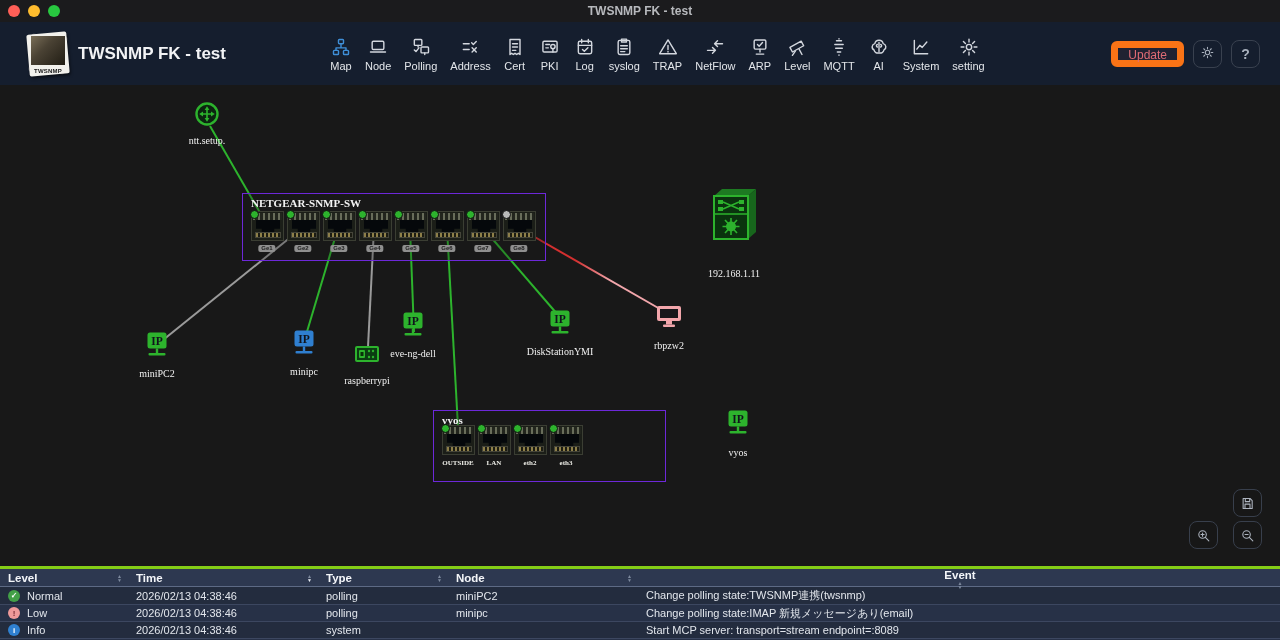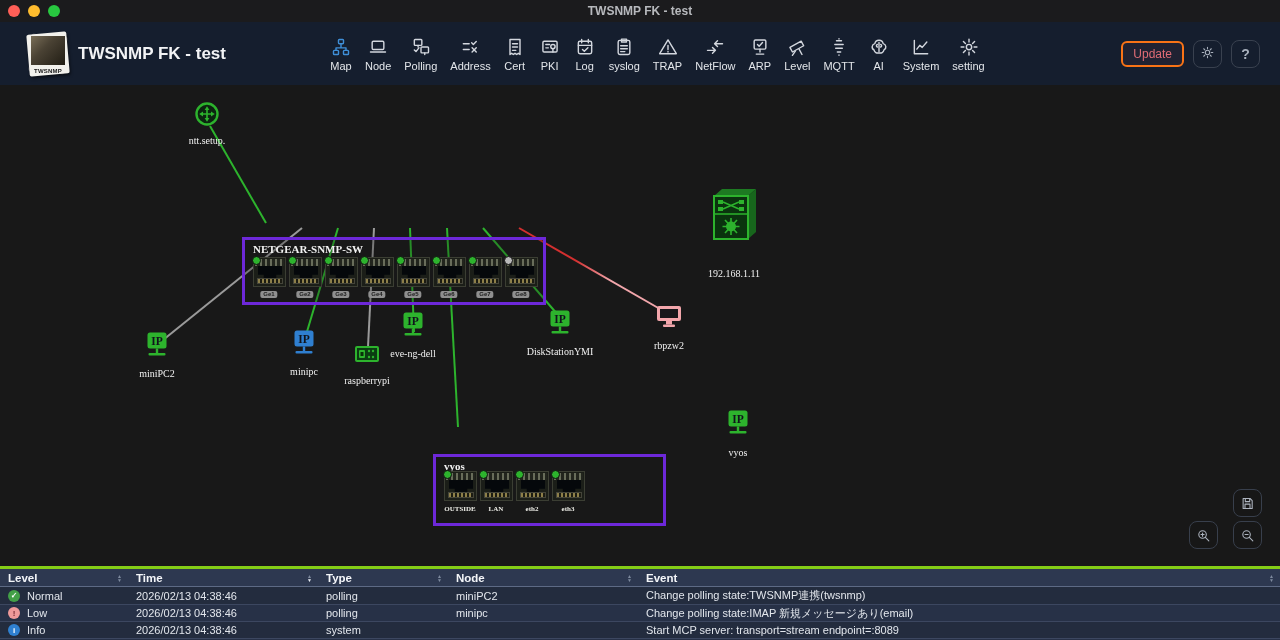--- a/index.html
+++ b/index.html
@@ -24,29 +24,29 @@
   .logo-label { position:absolute; bottom:1px; left:0; right:0; text-align:center; font-size:6px; font-weight:bold; color:#181818; letter-spacing:.2px; }
   .app-title { font-size:17px; font-weight:bold; color:#f2f3f5; white-space:nowrap; }
 
   .toolbar { display:flex; align-items:flex-start; gap:13px; margin-left:104px; }
   .tb-item { display:flex; flex-direction:column; align-items:center; gap:2px; color:#d3d7de; cursor:pointer; }
   .tb-item .tb-icon { width:22px; height:22px; display:flex; align-items:center; justify-content:center; }
   .tb-item .tb-label { font-size:11px; color:#e3e6ea; white-space:nowrap; }
   .tb-item.active .tb-icon { color:#3f8fd8; }
 
   .header-actions { margin-left:auto; display:flex; align-items:center; gap:9px; }
-  .update-btn { height:26px; padding:0 10px; background:rgba(224,108,117,.06); border:2px solid #f97316; border-radius:6px; color:#e06c75; font-size:12px; font-family:"Liberation Sans",sans-serif; cursor:pointer; }
+  .update-btn { height:26px; padding:0 10px; background:rgba(224,108,117,.06); border:7px solid #f97316; border-radius:6px; color:#e06c75; font-size:12px; font-family:"Liberation Sans",sans-serif; cursor:pointer; }
   .icon-btn { width:29px; height:28px; background:transparent; border:1.5px solid #39414f; border-radius:8px; color:#a9b1bd; font-size:14px; font-weight:bold; display:flex; align-items:center; justify-content:center; cursor:pointer; font-family:"Liberation Sans",sans-serif; }
 
   
   .map { position:relative; height:481px; background:#181818; overflow:hidden; }
   #links { position:absolute; left:0; top:0; }
   .map-icon { position:absolute; transform:translate(-50%,-50%); }
   .map-label { position:absolute; transform:translateX(-50%); font-family:"Liberation Serif", serif; font-size:10px; color:#f1f1f1; white-space:nowrap; }
-  .panel { position:absolute; border:3px solid #6d28d9; background:rgba(24,24,24,.25);margin-top:44px; }
+  .panel { position:absolute; border:1px solid #6d28d9; background:rgba(24,24,24,.25); }
   .panel-title { position:absolute; left:8px; top:3px; font-family:"Liberation Serif", serif; font-weight:bold; font-size:11px; color:#f2f2f2; }
   .port { position:absolute; width:33px; height:30px; background:#1b1e18; border:1px solid #3b3e33; }
   .port-top { position:absolute; left:1px; right:1px; top:1px; height:7px; background:repeating-linear-gradient(90deg,#767b66 0 2px,#23261e 2px 5px); opacity:.85; }
   .port-jack { position:absolute; left:4px; top:8px; width:24px; height:15px; background:#05080b; clip-path:polygon(0 0,100% 0,100% 58%,76% 58%,76% 100%,24% 100%,24% 58%,0 58%); }
   .port-pins { position:absolute; left:3px; bottom:2px; width:26px; height:6px; background:repeating-linear-gradient(90deg,#8d7f49 0 2px,#1b1b12 2px 4px); border:1px solid #45453a; }
   .led { position:absolute; left:-2px; top:-2px; width:9px; height:9px; border-radius:50%; border:1px solid #101010; }
   .port-pill { position:absolute; transform:translateX(-50%); background:#8f8f8f; color:#1c1c1c; font-size:6px; font-weight:bold; line-height:7px; height:7px; padding:0 3px; border-radius:2px; white-space:nowrap; }
   .port-name { position:absolute; transform:translateX(-50%); font-family:Liberation Serif, serif; font-weight:bold; font-size:7px; color:#eceader; color:#ecece6; white-space:nowrap; }
   .map-btn { position:absolute; width:29px; height:28px; border:1.5px solid #383f4c; border-radius:8px; background:rgba(24,24,24,.6); color:#aeb5c0; display:flex; align-items:center; justify-content:center; cursor:pointer; }
 
@@ -502,21 +502,21 @@
             <span class="">▼</span>
           </span>
         </div>
         <div class="lt-hcell" style="width: 190px;">
           <span>Node</span>
           <span class="carets">
             <span>▲</span>
             <span class="">▼</span>
           </span>
         </div>
-        <div class="lt-hcell" style="width: 642px;">
+        <div class="lt-hcell" style="width: 642px; flex-direction: column;">
           <span>Event</span>
           <span class="carets">
             <span>▲</span>
             <span class="">▼</span>
           </span>
         </div>
       </div>
     <div id="lt-body">
         <div class="lt-row">
           <div class="lt-cell" style="width: 128px;">

